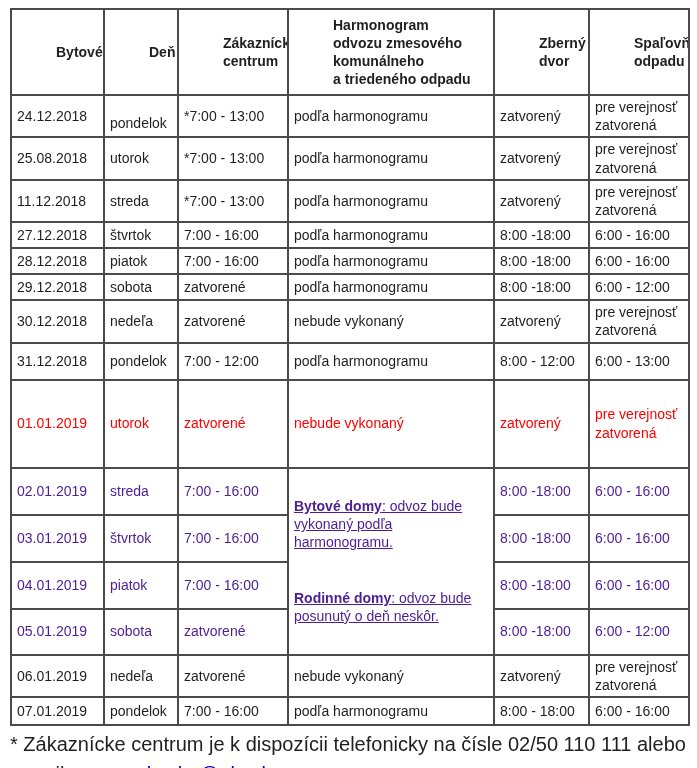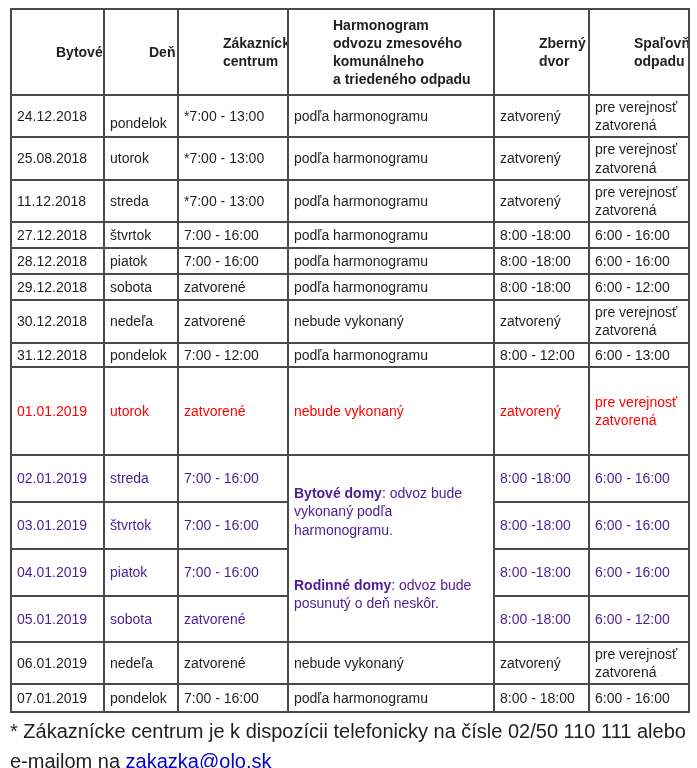--- a/index.html
+++ b/index.html
@@ -30,32 +30,32 @@
     text-align: left;
     vertical-align: middle;
     white-space: pre-line;
     overflow: hidden;
   }
   .schedule th { font-weight: bold; padding-left: 44px; }
 
   tr.hdr     { height: 86px; }
   tr.rh-a    { height: 42px; }  
   tr.rh-b    { height: 26px; }  
-  tr.rh-c    { height: 24px; }
+  tr.rh-c    { height: 37px; }
   tr.rh-red  { height: 88px; }
   tr.rh-g    { height: 47px; }
   tr.rh-g2   { height: 46px; }
   tr.rh-last { height: 28px; border-radius: 13px; }
 
   tr.c-red td   { color: #ff0000; }
   tr.c-green td { color: #4c1d95; }
 
   td.day-bottom { vertical-align: bottom; padding-bottom: 4px; }
 
-  td.merged-note p { margin: 0; }
+  td.merged-note p { margin: 0; text-decoration: underline; }
   td.merged-note p + p { margin-top: 19px; }
   td.merged-note strong { font-weight: bold; }
 
   .footnote {
     width: 678px;
     margin: 3px 0 0 10px;
     font-size: 20px;
     line-height: 1.5;
   }
   .footnote a {

